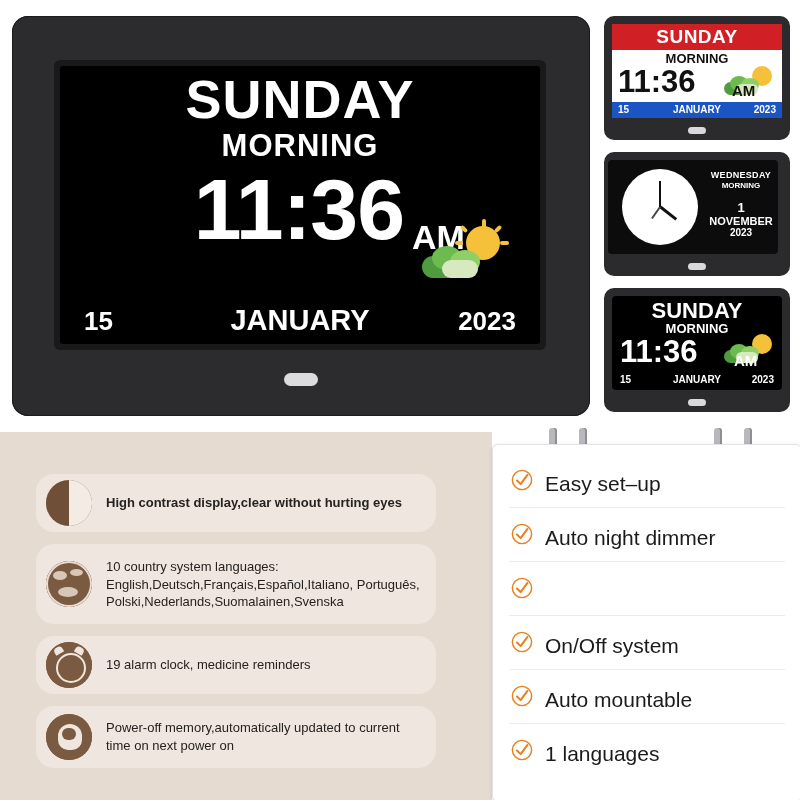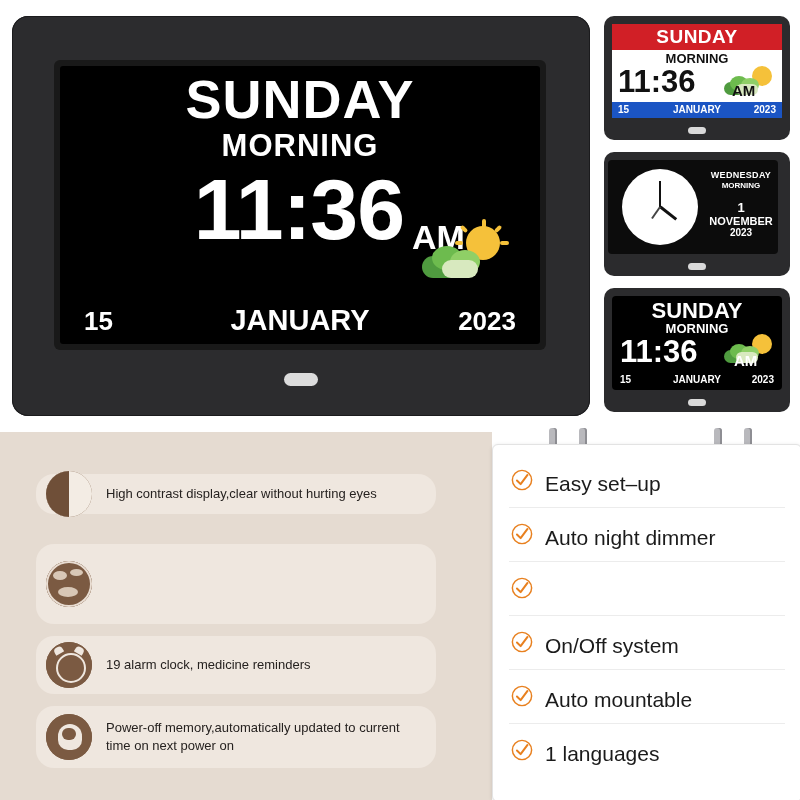--- a/index.html
+++ b/index.html
@@ -78,21 +78,21 @@
   .c-bot .l{position:absolute;left:8px;}
   .c-bot .c{position:absolute;left:0;width:100%;text-align:center;}
   .c-bot .r{position:absolute;right:8px;}
   #devC .sbtn{bottom:6px;}
 
   
   .panel-left{position:absolute;left:0;top:432px;width:492px;height:368px;background:#e5dbd1;}
   .feat{position:absolute;left:36px;width:400px;background:#efe7df;border-radius:18px;}
   .feat .badge{position:absolute;left:10px;top:50%;transform:translateY(-50%);width:46px;height:46px;border-radius:50%;background:#7b5a42;}
   .feat .ftxt{position:absolute;left:70px;right:12px;top:50%;transform:translateY(-50%);color:#262220;font-size:13px;line-height:1.35;}
-  #f1{top:42px;height:40px;}
+  #f1{top:42px;height:58px;font-weight:bold;}
   #f2{top:112px;height:80px;}
   #f3{top:204px;height:58px;}
   #f4{top:274px;height:62px;}
   .half-circle{position:absolute;left:0;top:0;width:46px;height:46px;border-radius:50%;background:#f3ece4;overflow:hidden;}
   .half-circle i{position:absolute;left:0;top:0;width:23px;height:46px;background:#6f4f38;}
   .globe{position:absolute;left:0;top:0;width:46px;height:46px;border-radius:50%;background:#7b5a42;box-shadow:inset 0 0 0 2px #e9ddd2;}
   .globe b{position:absolute;background:#d8c7b6;border-radius:50%;display:block;}
   .alarm{position:absolute;left:0;top:0;width:46px;height:46px;border-radius:50%;background:#7b5a42;}
   .alarm .ring{position:absolute;left:10px;top:11px;width:26px;height:26px;border-radius:50%;border:2px solid #efe7df;}
   .alarm .bell{position:absolute;width:9px;height:7px;border-radius:4px 4px 0 0;background:#efe7df;top:5px;}
@@ -227,20 +227,24 @@
     </div>
 
     <div class="feat" id="f2">
       <div class="badge">
         <div class="globe">
           <b style="left:7px;top:10px;width:14px;height:9px;"></b>
           <b style="left:24px;top:8px;width:13px;height:7px;"></b>
           <b style="left:12px;top:26px;width:20px;height:10px;"></b>
         </div>
       </div>
+      <div class="ftxt">
+        <div>10 country system languages:</div>
+        <div>English,Deutsch,Français,Español,Italiano, Português, Polski,Nederlands,Suomalainen,Svenska</div>
+      </div>
     </div>
 
     <div class="feat" id="f3">
       <div class="badge">
         <div class="alarm">
           <div class="bell" style="left:8px;transform:rotate(-30deg);"></div>
           <div class="bell" style="right:8px;transform:rotate(30deg);"></div>
           <div class="ring"></div>
         </div>
       </div>

